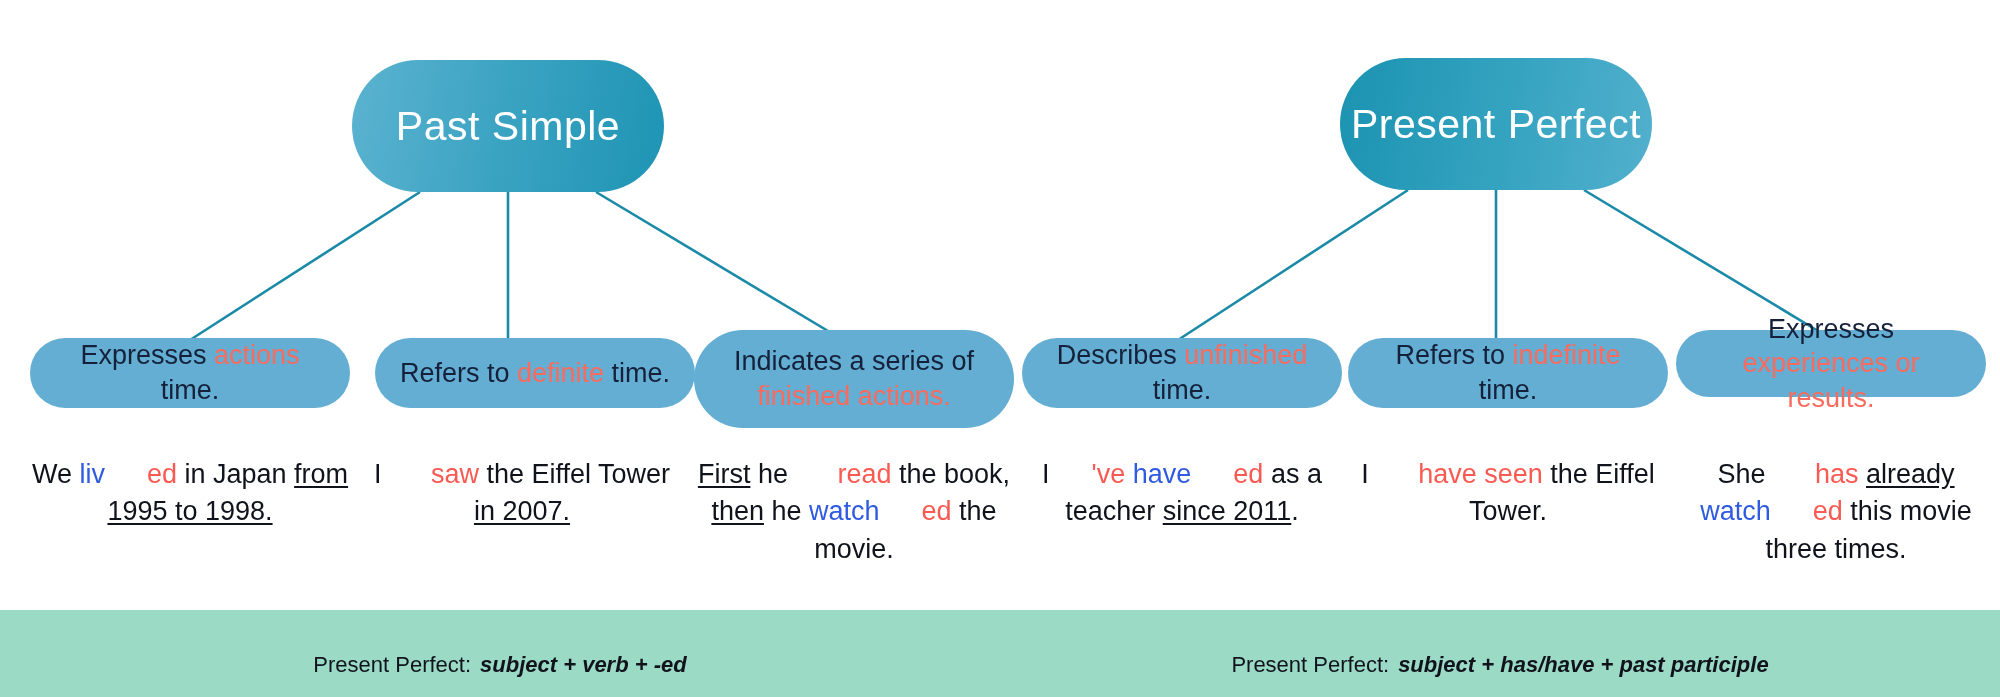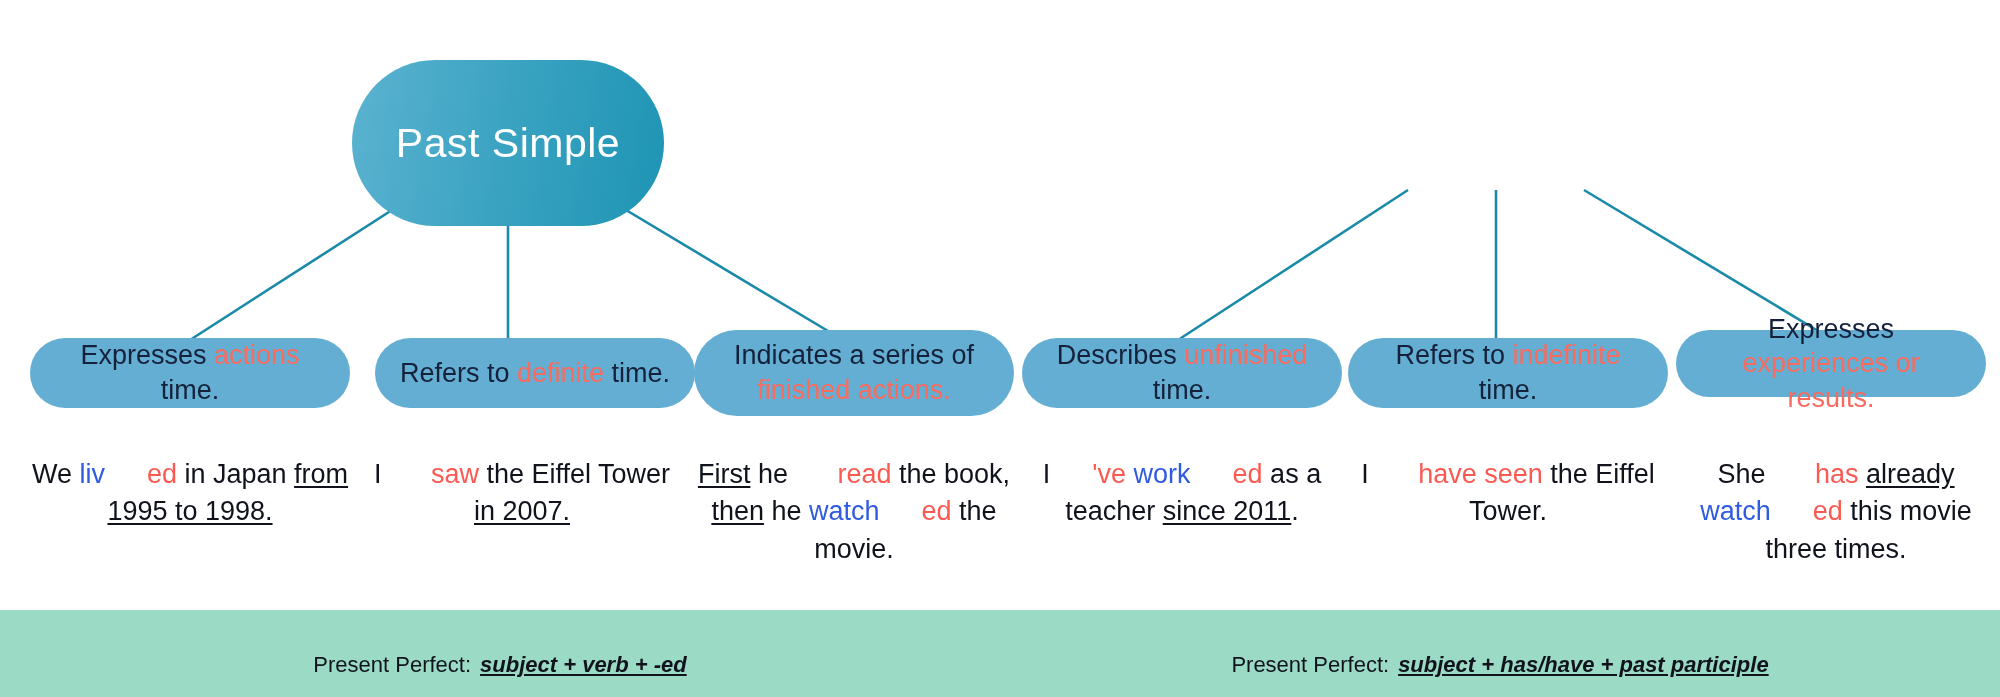--- a/index.html
+++ b/index.html
@@ -19,21 +19,21 @@
   .head-pill{
     position:absolute;
     display:flex;align-items:center;justify-content:center;
     border-radius:100px;
     color:#ffffff;
     font-size:41px;
     letter-spacing:0.5px;
     font-weight:400;
   }
   #head-past{
-    left:352px;top:60px;width:312px;height:166px;
+    left:352px;top:60px;width:312px;height:132px;
     background:linear-gradient(100deg,#5bb3d0 0%,#3ba3c2 48%,#1e94b4 100%);
   }
   #head-present{
     left:1340px;top:58px;width:312px;height:132px;
     background:linear-gradient(100deg,#1b93b1 0%,#34a3c0 52%,#52b0cd 100%);
   }
 
   
   .feat{
     position:absolute;
@@ -66,21 +66,21 @@
   #footer{
     position:absolute;left:0;top:610px;width:2000px;height:87px;
     background:#9bdac5;
   }
   .formula{
     position:absolute;top:0;height:110px;
     display:flex;align-items:center;justify-content:center;
     color:#10131c;font-size:22px;
     white-space:nowrap;
   }
-  .formula b{font-weight:700;font-style:italic;margin-left:9px;text-decoration:underline;}
+  .formula b{font-weight:700;font-style:italic;margin-left:9px;}
   #formula-left{left:0;width:1000px;}
   #formula-right{left:1000px;width:1000px;}
 </style>
 </head>
 <body>
 
 <div id="stage">
 
   <svg id="lines" viewBox="0 0 2000 697" xmlns="http://www.w3.org/2000/svg">
     <g stroke="#1b8aa8" stroke-width="2.6" fill="none">
@@ -89,46 +89,49 @@
       <line x1="596" y1="192" x2="838" y2="337"></line>
       <line x1="1408" y1="190" x2="1178" y2="340"></line>
       <line x1="1496" y1="190" x2="1496" y2="340"></line>
       <line x1="1584" y1="190" x2="1828" y2="337"></line>
     </g>
   </svg>
 
   <div class="head-pill" id="head-past">
     <span>Past Simple</span>
   </div>
+  <div class="head-pill" id="head-present">
+    <span>Present Perfect</span>
+  </div>
 
   <div class="feat" style="left:30px;top:338px;width:320px;height:70px;">
       <span><span>Expresses </span><span class="hl">actions</span><span> time.</span></span>
     </div>
   <div class="feat" style="left:375px;top:338px;width:320px;height:70px;">
       <span><span>Refers to </span><span class="hl">definite</span><span> time.</span></span>
     </div>
-  <div class="feat" style="left:694px;top:330px;width:320px;height:86px;">
+  <div class="feat" style="left:694px;top:330px;width:320px;height:98px;">
       <span><span>Indicates a series of </span><span class="hl">finished actions.</span></span>
     </div>
 
   <div class="feat" style="left:1348px;top:338px;width:320px;height:70px;">
       <span><span>Refers to </span><span class="hl">indefinite</span><span> time.</span></span>
     </div>
   <div class="feat" style="left:1022px;top:338px;width:320px;height:70px;">
       <span><span>Describes </span><span class="hl">unfinished</span><span> time.</span></span>
     </div>
   <div class="feat" style="left:1676px;top:330px;width:310px;height:67px;">
       <span><span>Expresses </span><span class="hl">experiences or results.</span></span>
     </div>
 
   <div class="example" style="left:28px;top:456px;width:324px;"><span><span>We </span><span class="blue">liv</span><span class="red">ed</span><span> in Japan </span><span class="u">from 1995 to 1998.</span></span></div>
   <div class="example" style="left:360px;top:456px;width:324px;"><span><span>I </span><span class="red">saw</span><span> the Eiffel Tower </span><span class="u">in 2007. </span></span></div>
   <div class="example" style="left:692px;top:456px;width:324px;"><span><span class="u">First</span><span> he </span><span class="red">read</span><span> the book, </span><span class="u">then</span><span> he </span><span class="blue">watch</span><span class="red">ed</span><span> the movie.</span></span></div>
 
-  <div class="example" style="left:1020px;top:456px;width:324px;"><span><span>I</span><span class="red">'ve </span><span class="blue">work</span><span class="red">ed</span><span> as a teacher </span><span class="u">since 2011</span><span>.</span></span></div>
+  <div class="example" style="left:1020px;top:456px;width:324px;"><span><span>I</span><span class="red">'ve </span><span class="blue">have</span><span class="red">ed</span><span> as a teacher </span><span class="u">since 2011</span><span>.</span></span></div>
   <div class="example" style="left:1346px;top:456px;width:324px;"><span><span>I </span><span class="red">have seen</span><span> the Eiffel Tower.</span></span></div>
   <div class="example" style="left:1674px;top:456px;width:324px;"><span><span>She </span><span class="red">has</span><span> </span><span class="u">already</span><span> </span><span class="blue">watch</span><span class="red">ed</span><span> this movie three times.</span></span></div>
 
   <div id="footer">
     <div class="formula" id="formula-left">
       <span>Present Perfect:</span>
       <b>subject + verb + -ed</b>
     </div>
     <div class="formula" id="formula-right">
       <span>Present Perfect:</span>

